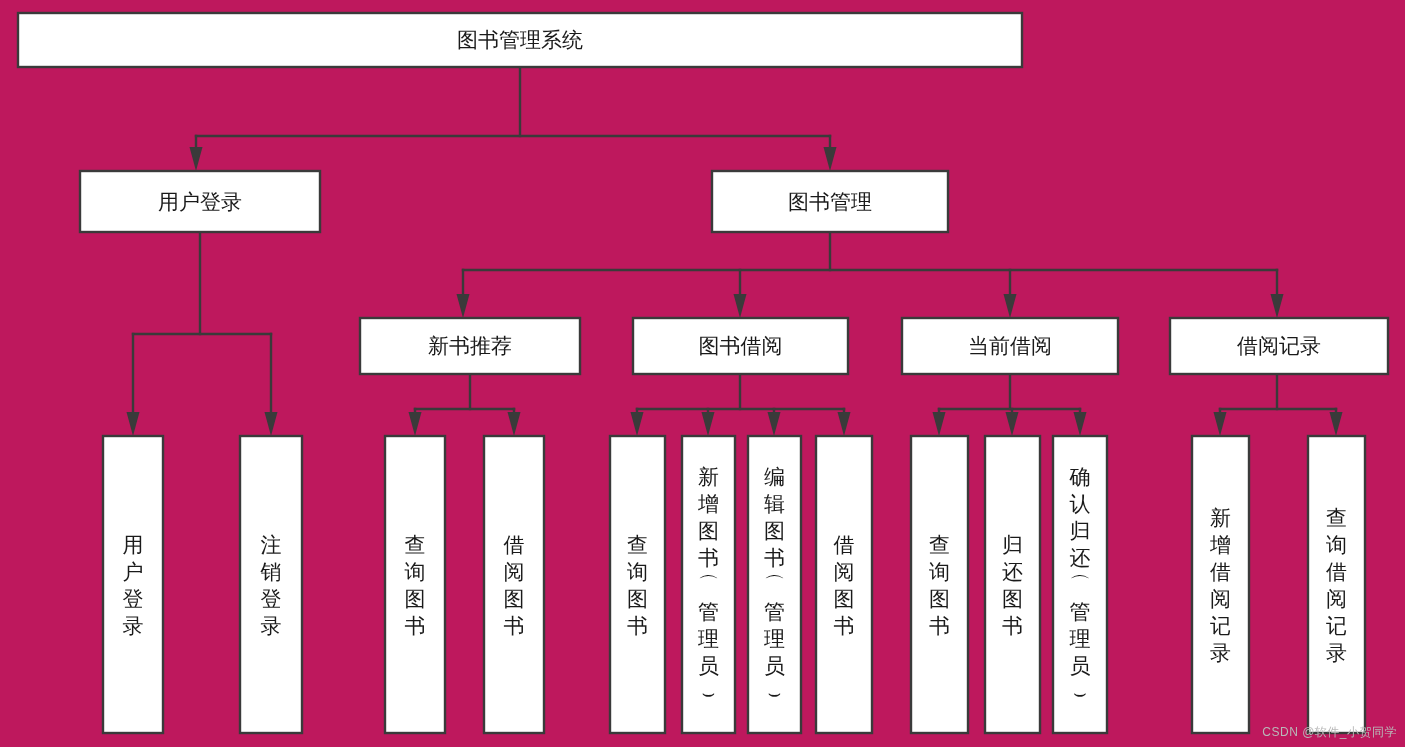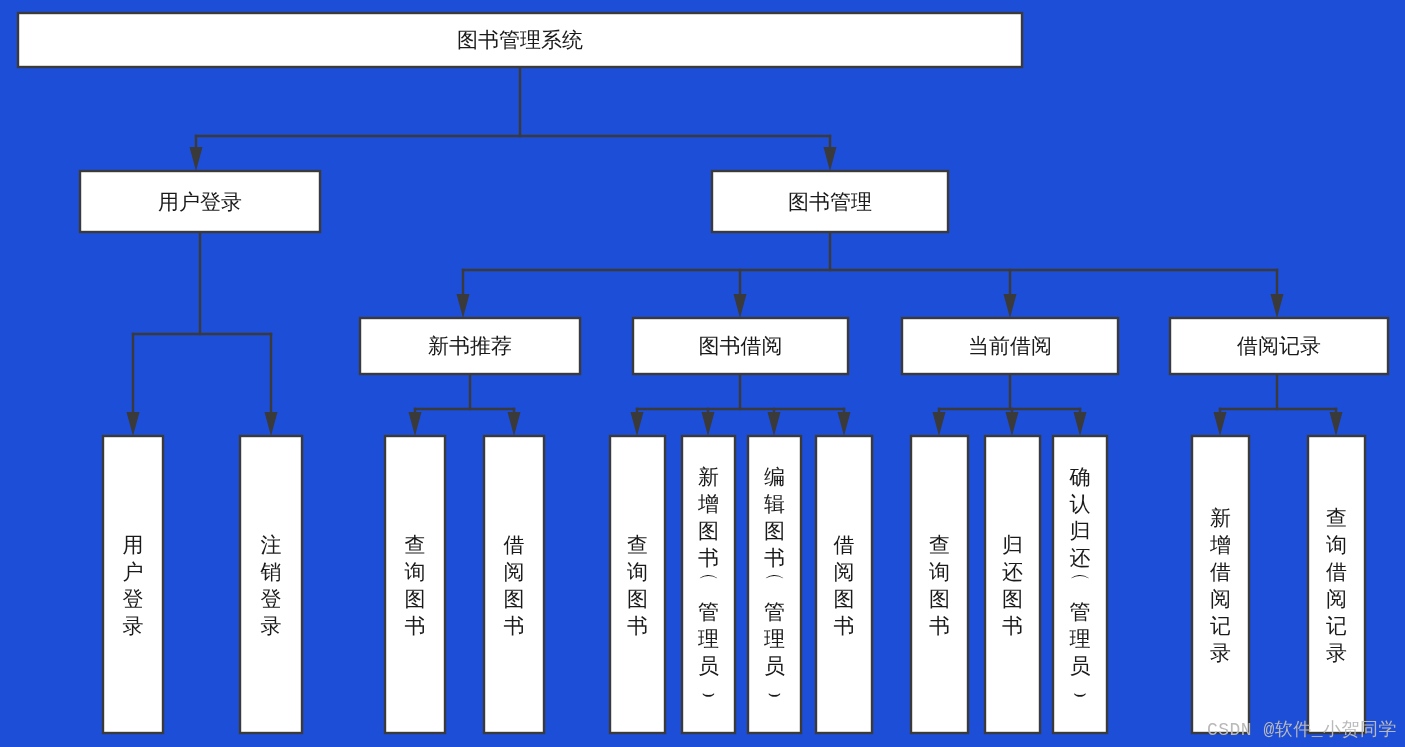--- a/index.html
+++ b/index.html
@@ -8,21 +8,21 @@
     padding: 0;
     background: #ffffff;
   }
   body {
     font-family: "DejaVu Sans", "Liberation Sans", sans-serif;
   }
   #diagram-root {
     position: relative;
     width: 1405px;
     height: 747px;
-    background: #1d4ed8;
+    background: #be185d;
     overflow: hidden;
   }
   svg#flow-svg {
     position: absolute;
     left: 0;
     top: 0;
     width: 1405px;
     height: 747px;
     display: block;
   }
@@ -51,22 +51,22 @@
     stroke-linecap: square;
   }
   .conn-arrow {
     fill: #3a3a3a;
     stroke: none;
   }
   .watermark {
     position: absolute;
     right: 8px;
     bottom: 6px;
-    font-family: Liberation Mono, monospace;
-    font-size: 18px;
+    font-family: Liberation Sans, sans-serif;
+    font-size: 12px;
     color: #b9b9b9;
     white-space: nowrap;
     letter-spacing: 0.5px;
     pointer-events: none;
   }
 </style>
 </head>
 <body>
 
 <div id="diagram-root">

